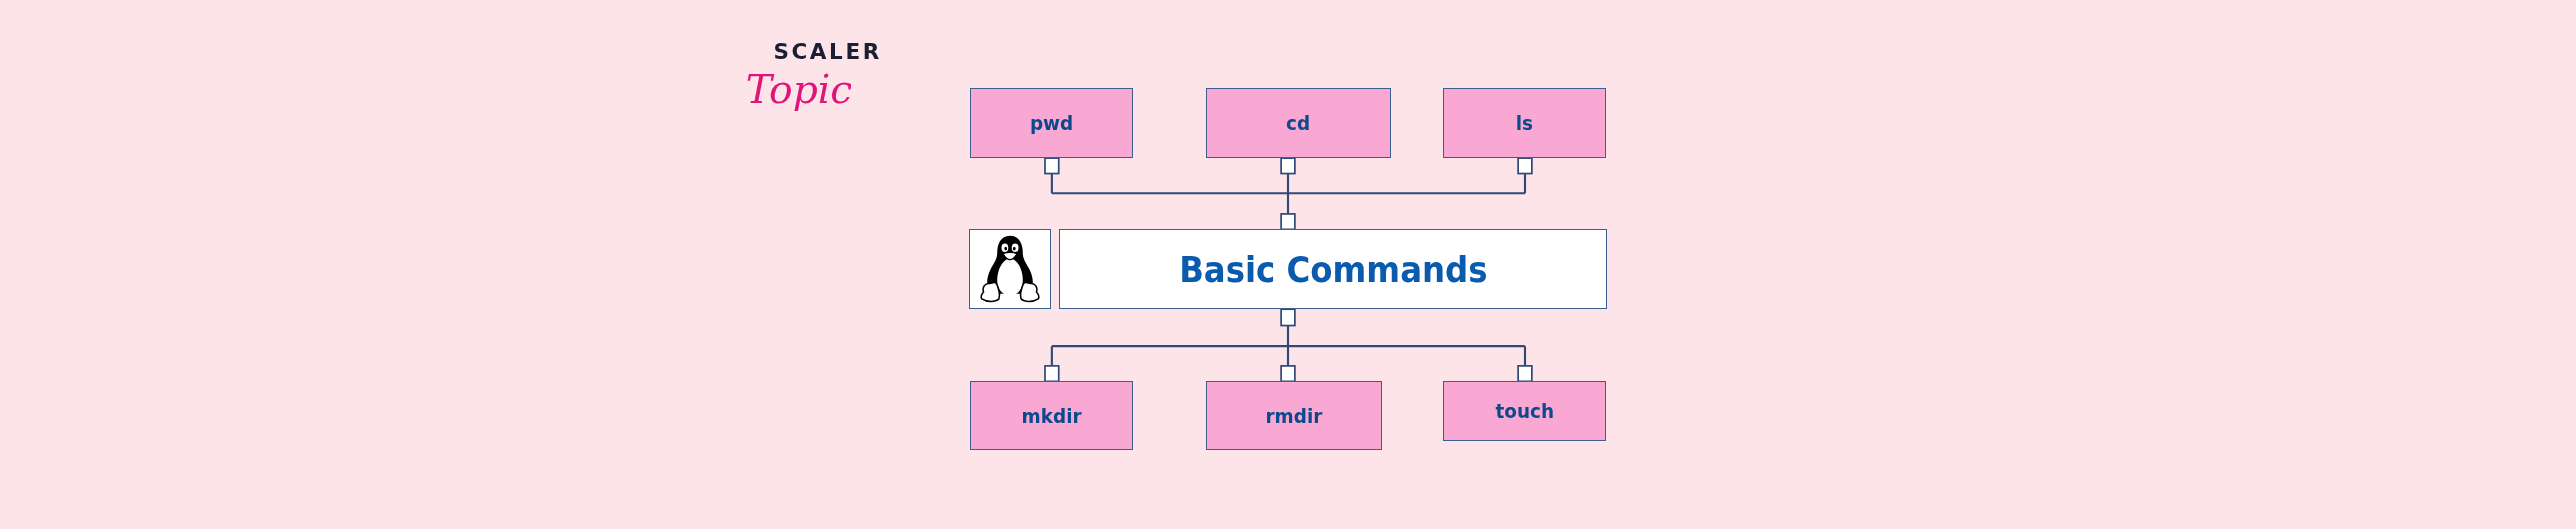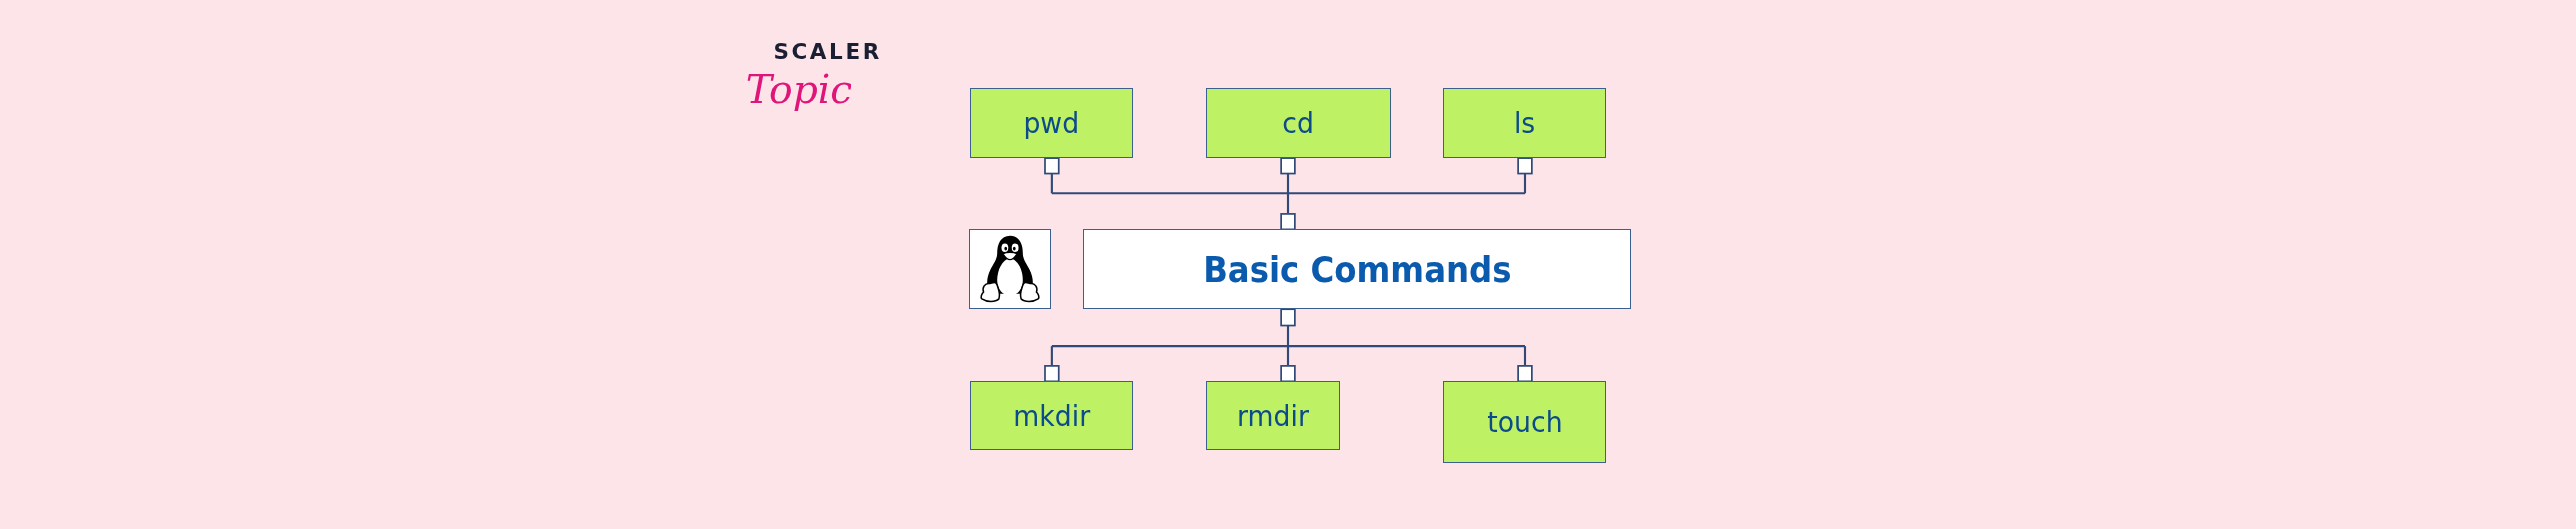--- a/index.html
+++ b/index.html
@@ -8,30 +8,30 @@
     font-family:"Liberation Sans", "DejaVu Sans", sans-serif;
   }
   .logo { position:absolute; left:744px; top:38px; width:107px; height:90px; }
   .logo-scaler {
     position:absolute; left:3.4px; top:2.6px; font-family:"DejaVu Sans", sans-serif;
     font-weight:bold; font-size:21.5px; letter-spacing:2.6px; color:#1b1f33; line-height:1;margin-left:26px;
   }
   .logo-topics { position:absolute; left:0; top:24px; width:107px; height:64px; }
 
   .node {
-    position:absolute; box-sizing:border-box; background:#bef264;
+    position:absolute; box-sizing:border-box; background:#f9a8d4;
     border:1.7px solid #3b5f8f; display:flex; align-items:center; justify-content:center;
-    color:#0b4a8b; font-family:"DejaVu Sans", sans-serif; font-weight:normal; font-size:29px;
+    color:#0b4a8b; font-family:"DejaVu Sans", sans-serif; font-weight:bold; font-size:20px;
   }
   .node span { transform:scaleX(0.92); display:inline-block; }
   .main {
     position:absolute; box-sizing:border-box; background:#ffffff; border:1.7px solid #3b5f8f;
     left:1059px; top:229px; width:548px; height:80px;
     display:flex; align-items:center; justify-content:center;
-    color:#0a5aad; font-family:"DejaVu Sans", sans-serif; font-weight:bold; font-size:36px;margin-left:24px;
+    color:#0a5aad; font-family:"DejaVu Sans", sans-serif; font-weight:bold; font-size:36px;
   }
   .main span { transform:scaleX(0.9); display:inline-block; }
   .tux-box {
     position:absolute; box-sizing:border-box; background:#ffffff; border:1.7px solid #3b5f8f;
     left:969px; top:229px; width:82px; height:80px;
     display:flex; align-items:center; justify-content:center;
   }
   .conn { position:absolute; left:0; top:0; width:2576px; height:530px; pointer-events:none; }
 </style>
 </head>
@@ -97,19 +97,19 @@
     <path d="M68 68 C70 62 66 58 62 58 C58 58 54 54 52 60 C50 66 48 70 50 76 C54 80 64 80 70 76 C72 74 70 70 68 68 Z" fill="#fff" stroke="#000" stroke-width="1.8"></path>
   </svg>
 </div>
 <div class="main">
   <span>Basic Commands</span>
 </div>
 
 <div class="node" style="left:970px;top:381px;width:163px;height:69px;align-items:center;">
   <span>mkdir</span>
 </div>
-<div class="node" style="left:1206px;top:381px;width:134px;height:69px;">
+<div class="node" style="left:1206px;top:381px;width:176px;height:69px;">
   <span>rmdir</span>
 </div>
-<div class="node" style="left:1443px;top:381px;width:163px;height:82px;">
+<div class="node" style="left:1443px;top:381px;width:163px;height:60px;">
   <span>touch</span>
 </div>
 
 
 </body></html>

